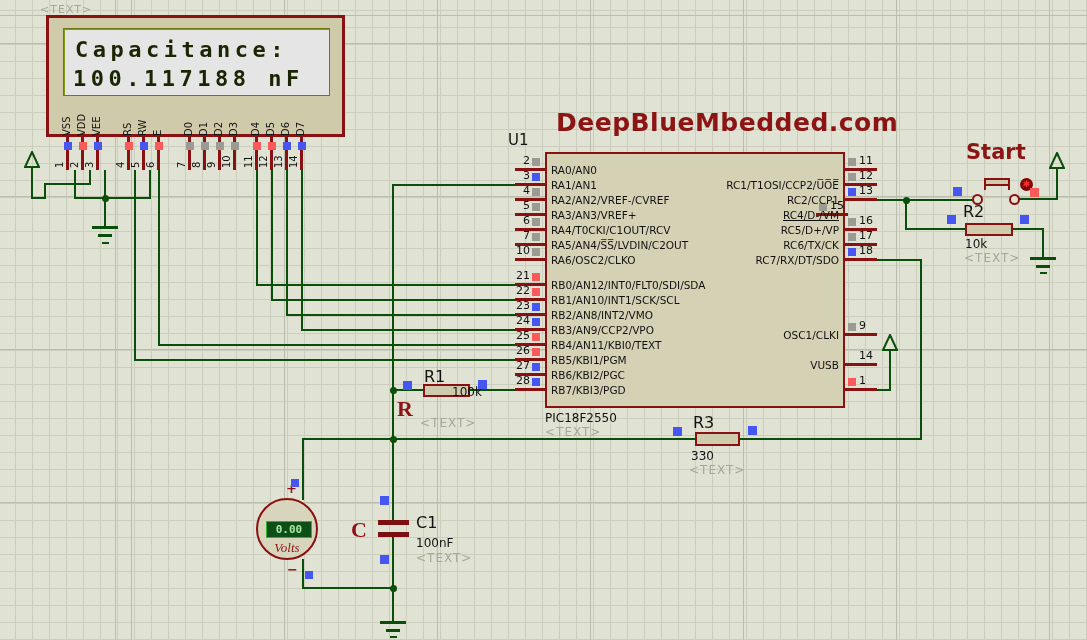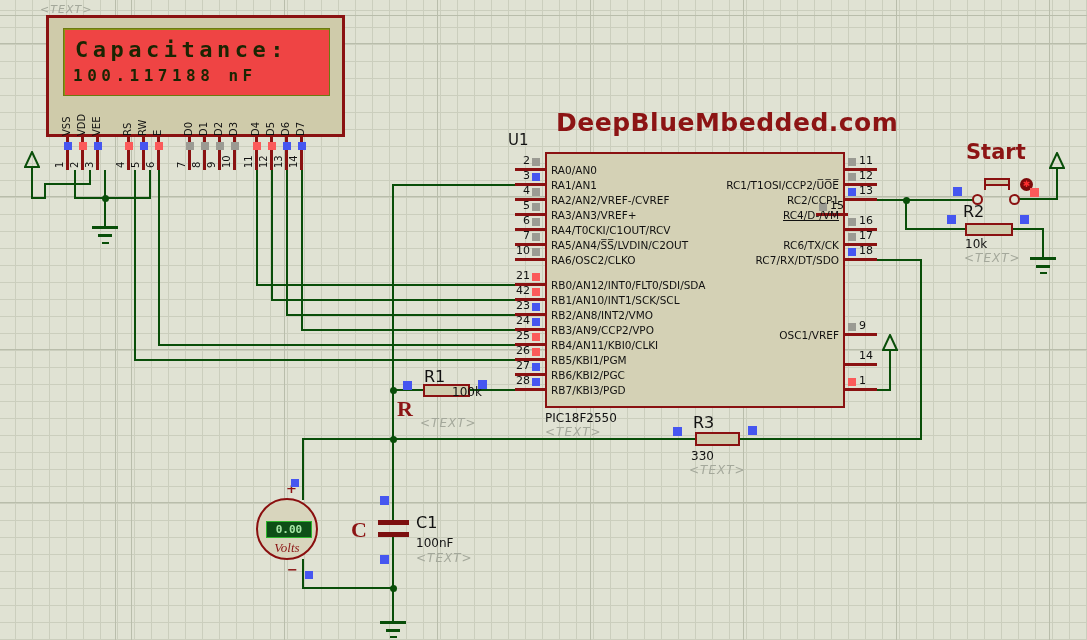--- a/index.html
+++ b/index.html
@@ -34,21 +34,21 @@
   .rpin .stub{left:0;top:13px;width:32px;height:3px;}
   .rpin .sq{left:3px;top:3px;}
   .rpin .pnum{left:14px;top:0;width:40px;text-align:left;}
   .lcdpin{width:30px;height:80px;}
   .lcdpin .plabel{left:8px;top:0;height:41px;width:13px;}
   .lcdpin .stub{left:13px;top:42px;width:3px;height:33px;}
   .lcdpin .sq{left:11px;top:47px;}
   .lcdpin .pnumv{left:1px;top:54px;width:12px;height:19px;}
   .plab-l{position:absolute;left:551px;height:12px;line-height:12px;font-size:10.5px;white-space:nowrap;}
   .plab-r{position:absolute;left:585px;width:254px;height:12px;line-height:12px;font-size:10.5px;text-align:right;white-space:nowrap;}
-  .ph{position:absolute;font-size:12px;color:#a4a89b;letter-spacing:1px;font-style:italic;}
+  .ph{position:absolute;font-size:12px;color:#a4a89b;letter-spacing:1px;}
   .ref{position:absolute;font-size:16px;color:#111;}
   .val{position:absolute;font-size:12px;color:#111;}
   .maroon-b{color:#8c1414;font-weight:bold;}
   .rbody{position:absolute;background:#cfccad;border:2px solid #8a1111;}
   .serif-lab{position:absolute;font-family:"Liberation Serif",serif;font-weight:bold;font-size:22px;color:#8c1414;}
 </style>
 </head>
 <body>
 
 <div id="canvas">
@@ -126,23 +126,23 @@
       <polygon points="8,1 15,16 1,16" fill="none" stroke="#094e09" stroke-width="2"></polygon>
     </svg>
   <svg class="abs" style="left:882px;top:334px;" width="16" height="17">
       <polygon points="8,1 15,16 1,16" fill="none" stroke="#094e09" stroke-width="2"></polygon>
     </svg>
   <svg class="abs" style="left:1049px;top:152px;" width="16" height="17">
       <polygon points="8,1 15,16 1,16" fill="none" stroke="#094e09" stroke-width="2"></polygon>
     </svg>
 
   <div class="abs" style="left:46px;top:15px;width:293px;height:116px;background:#cfcbaa;border:3px solid #8a1111;">
-    <div class="abs" style="left:14px;top:10px;width:265px;height:66px;background:#ef4444;border:1px solid #6d7a10;box-shadow:inset 1px 1px 0 #8a9414;">
+    <div class="abs" style="left:14px;top:10px;width:265px;height:66px;background:#e5e5e5;border:1px solid #6d7a10;box-shadow:inset 1px 1px 0 #8a9414;">
       <div class="abs" style="left:11px;top:8px;font-family:'DejaVu Sans Mono',monospace;font-weight:bold;font-size:22px;letter-spacing:4.5px;color:#1a2502;">Capacitance:</div>
-      <div class="abs" style="left:9px;top:37px;font-family:'DejaVu Sans Mono',monospace;font-weight:bold;font-size:16px;letter-spacing:4.5px;color:#1a2502;text-align:right;">100.117188 nF</div>
+      <div class="abs" style="left:9px;top:37px;font-family:'DejaVu Sans Mono',monospace;font-weight:bold;font-size:22px;letter-spacing:4.5px;color:#1a2502;text-align:right;">100.117188 nF</div>
     </div>
   </div>
 
   <div class="lcdpin" style="left:53px;top:95px;">
       <span class="vt plabel">VSS</span>
       <i class="stub"></i>
       <b class="sq" style="background: rgb(70, 86, 240);"></b>
       <span class="vt pnumv">1</span>
     </div>
   <div class="lcdpin" style="left:68px;top:95px;">
@@ -272,21 +272,21 @@
   <div class="plab-l" style="top:224px;text-align:right;">RA4/T0CKI/C1OUT/RCV</div>
   <div class="plab-l" style="top:239px;">RA5/AN4/S̅S̅/LVDIN/C2OUT</div>
   <div class="plab-l" style="top:254px;">RA6/OSC2/CLKO</div>
 
   <div class="lpin" style="left:498px;top:270px;">
       <span class="pnum">21</span>
       <b class="sq" style="background: rgb(251, 90, 90);"></b>
       <i class="stub"></i>
     </div>
   <div class="lpin" style="left:498px;top:285px;">
-      <span class="pnum">42</span>
+      <span class="pnum">22</span>
       <b class="sq" style="background: rgb(251, 90, 90);"></b>
       <i class="stub"></i>
     </div>
   <div class="lpin" style="left:498px;top:300px;">
       <span class="pnum">23</span>
       <b class="sq" style="background: rgb(70, 86, 240);"></b>
       <i class="stub"></i>
     </div>
   <div class="lpin" style="left:498px;top:315px;">
       <span class="pnum">24</span>
@@ -310,21 +310,21 @@
     </div>
   <div class="lpin" style="left:498px;top:375px;">
       <span class="pnum">28</span>
       <b class="sq" style="background: rgb(70, 86, 240);"></b>
       <i class="stub"></i>
     </div>
   <div class="plab-l" style="top:279px;">RB0/AN12/INT0/FLT0/SDI/SDA</div>
   <div class="plab-l" style="top:294px;">RB1/AN10/INT1/SCK/SCL</div>
   <div class="plab-l" style="top:309px;">RB2/AN8/INT2/VMO</div>
   <div class="plab-l" style="top:324px;">RB3/AN9/CCP2/VPO</div>
-  <div class="plab-l" style="top:339px;">RB4/AN11/KBI0/CLKI</div>
+  <div class="plab-l" style="top:339px;">RB4/AN11/KBI0/TEXT</div>
   <div class="plab-l" style="top:354px;">RB5/KBI1/PGM</div>
   <div class="plab-l" style="top:369px;">RB6/KBI2/PGC</div>
   <div class="plab-l" style="top:384px;">RB7/KBI3/PGD</div>
 
   <div class="rpin" style="left:845px;top:155px;">
       <i class="stub"></i>
       <b class="sq" style="background: rgb(155, 155, 147);"></b>
       <span class="pnum">11</span>
     </div>
   <div class="rpin" style="left:845px;top:170px;">
@@ -353,39 +353,41 @@
       <span class="pnum">17</span>
     </div>
   <div class="rpin" style="left:845px;top:245px;">
       <i class="stub"></i>
       <b class="sq" style="background: rgb(70, 86, 240);"></b>
       <span class="pnum">18</span>
     </div>
   <div class="plab-r" style="top:179px;">RC1/T1OSI/CCP2/U̅O̅E̅</div>
   <div class="plab-r" style="top:194px;">RC2/CCP1</div>
   <div class="plab-r" style="top:209px;text-decoration:underline;">RC4/D-/VM</div>
+  <div class="plab-r" style="top:224px;">RC5/D+/VP</div>
   <div class="plab-r" style="top:239px;">RC6/TX/CK</div>
   <div class="plab-r" style="top:254px;">RC7/RX/DT/SDO</div>
 
   <div class="rpin" style="left:845px;top:320px;">
       <i class="stub"></i>
       <b class="sq" style="background: rgb(155, 155, 147);"></b>
       <span class="pnum">9</span>
     </div>
   <div class="rpin" style="left:845px;top:350px;">
       <i class="stub"></i>
       <b class="sq"></b>
       <span class="pnum">14</span>
     </div>
   <div class="rpin" style="left:845px;top:375px;">
       <i class="stub"></i>
       <b class="sq" style="background: rgb(251, 90, 90);"></b>
       <span class="pnum">1</span>
     </div>
-  <div class="plab-r" style="top:329px;">OSC1/VREF</div>
+  <div class="plab-r" style="top:329px;">OSC1/CLKI</div>
+  <div class="plab-r" style="top:359px;">VUSB</div>
 
   <div class="abs ref" style="left:424px;top:367px;">R1</div>
   <div class="rbody" style="left:423px;top:384px;width:43px;height:9px;"></div>
   <b class="hsq blue" style="left:403px;top:381px;"></b>
   <b class="hsq blue" style="left:478px;top:380px;"></b>
   <div class="abs val" style="left:452px;top:385px;">100k</div>
   <div class="abs ph" style="left:420px;top:416px;">&lt;TEXT&gt;</div>
   <div class="serif-lab" style="left:397px;top:396px;">R</div>
 
   <div class="abs ref" style="left:693px;top:413px;">R3</div>

